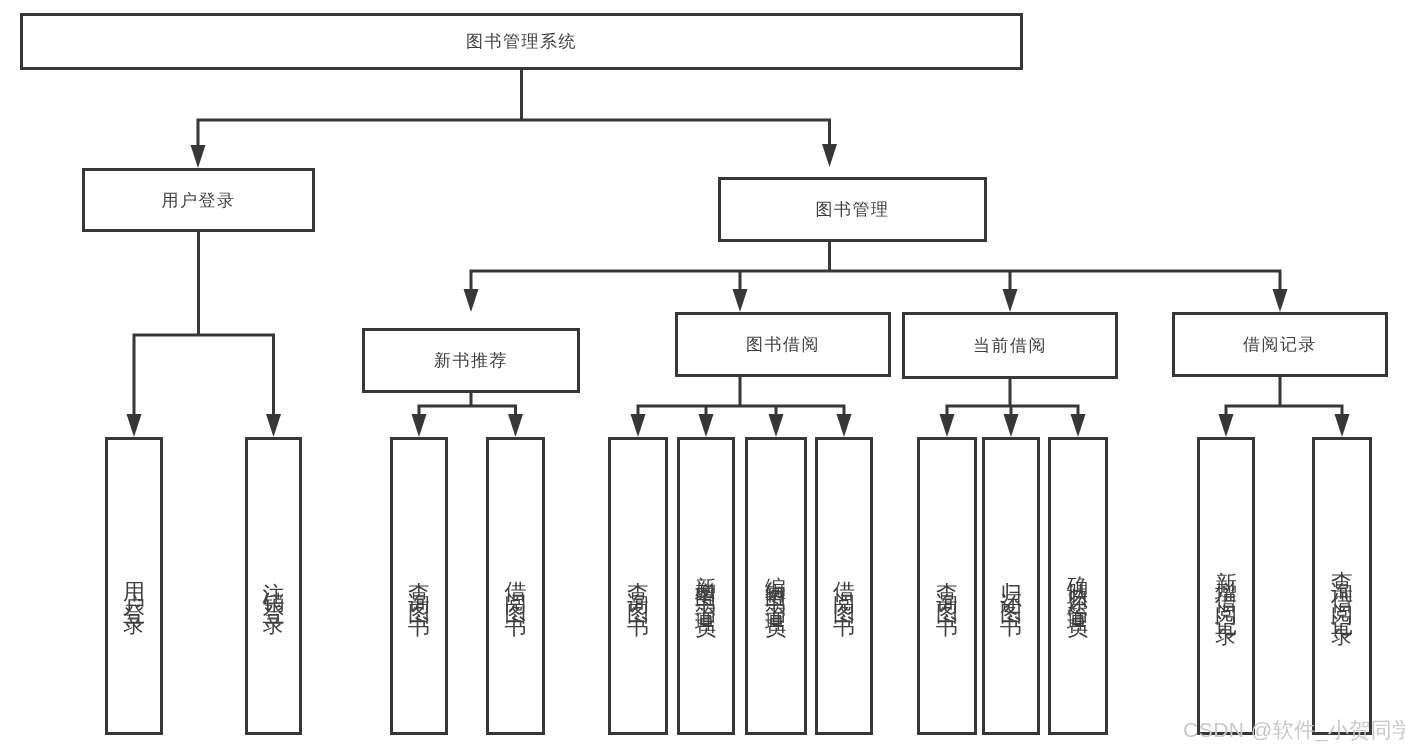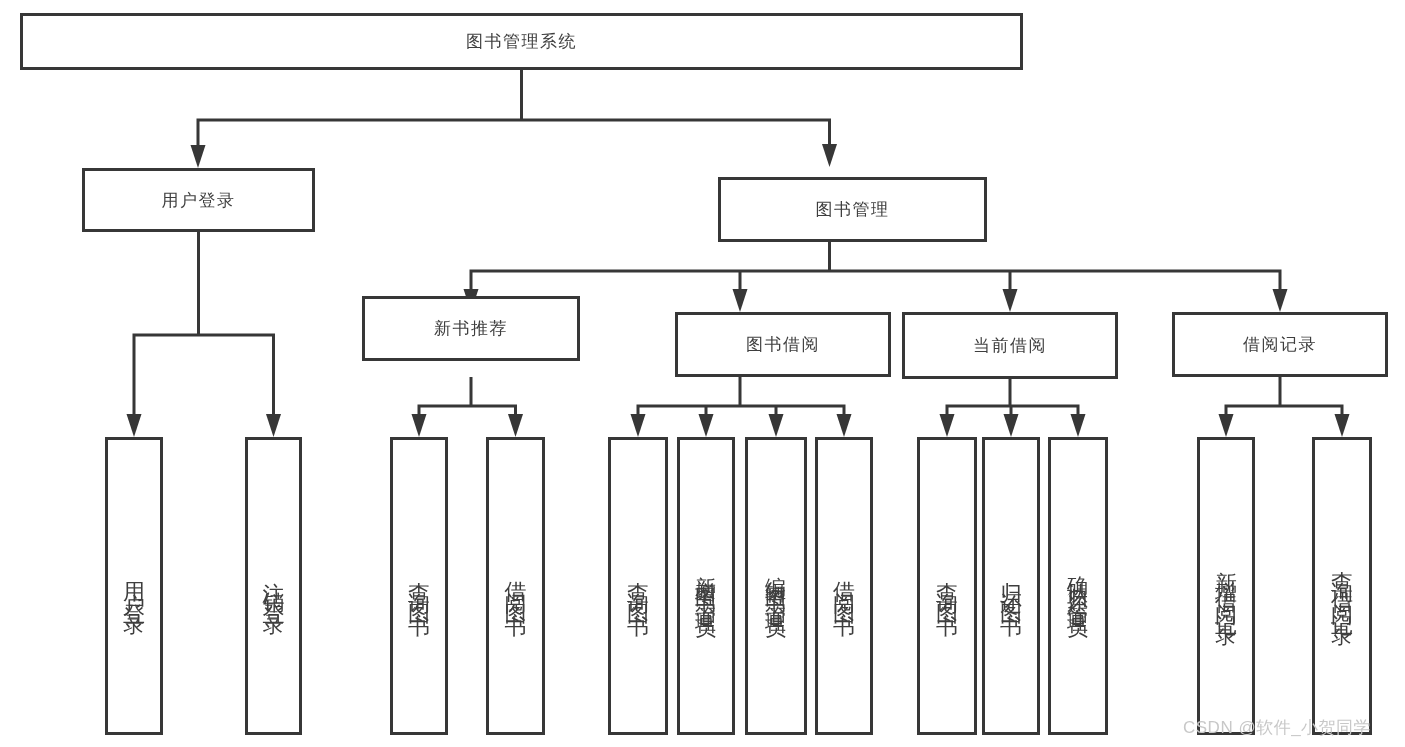--- a/index.html
+++ b/index.html
@@ -16,21 +16,21 @@
     color:#3e3e3e;
   }
   .h-node{font-size:17px;letter-spacing:1.5px;white-space:nowrap;}
   .leaf{
     writing-mode:vertical-rl;text-orientation:mixed;
     font-size:22px;letter-spacing:11px;line-height:1;
   }
   .leaf.dense{font-size:21px;letter-spacing:6px;}
   .watermark{
     position:absolute;left:1183px;top:716px;width:222px;
-    font-size:17px;color:#c8c8c8;white-space:nowrap;letter-spacing:0.5px;
+    font-size:21px;color:#c8c8c8;white-space:nowrap;letter-spacing:0.5px;
   }
 </style>
 </head>
 <body>
 
 <div class="canvas">
 
   <svg class="wires" width="1405" height="747" viewBox="0 0 1405 747">
     <g stroke="#373737" stroke-width="3" fill="none">
 
@@ -69,21 +69,21 @@
       <polygon points="1218.5,414 1233.5,414 1226,437"></polygon>
       <polygon points="1334.5,414 1349.5,414 1342,437"></polygon>
     </g>
   </svg>
 
   <div class="node h-node" style="left:20px;top:13px;width:1003px;height:57px;">图书管理系统</div>
 
   <div class="node h-node" style="left:82px;top:168px;width:233px;height:64px;">用户登录</div>
   <div class="node h-node" style="left:712px;top:177px;width:269px;height:65px;margin-left:6px;">图书管理</div>
 
-  <div class="node h-node" style="left:362px;top:296px;width:218px;height:65px;">新书推荐</div>
+  <div class="node h-node" style="left:362px;top:328px;width:218px;height:65px;">新书推荐</div>
   <div class="node h-node" style="left:632px;top:312px;width:216px;height:65px;margin-left:43px;">图书借阅</div>
   <div class="node h-node" style="left:902px;top:312px;width:216px;height:67px;">当前借阅</div>
   <div class="node h-node" style="left:1172px;top:312px;width:216px;height:65px;">借阅记录</div>
 
   <div class="node leaf" style="left:105px;top:437px;width:58px;height:298px;">用户登录</div>
   <div class="node leaf" style="left:245px;top:437px;width:57px;height:298px;">注销登录</div>
 
   <div class="node leaf" style="left:390px;top:437px;width:58px;height:298px;">查询图书</div>
   <div class="node leaf" style="left:486px;top:437px;width:59px;height:298px;">借阅图书</div>
 

